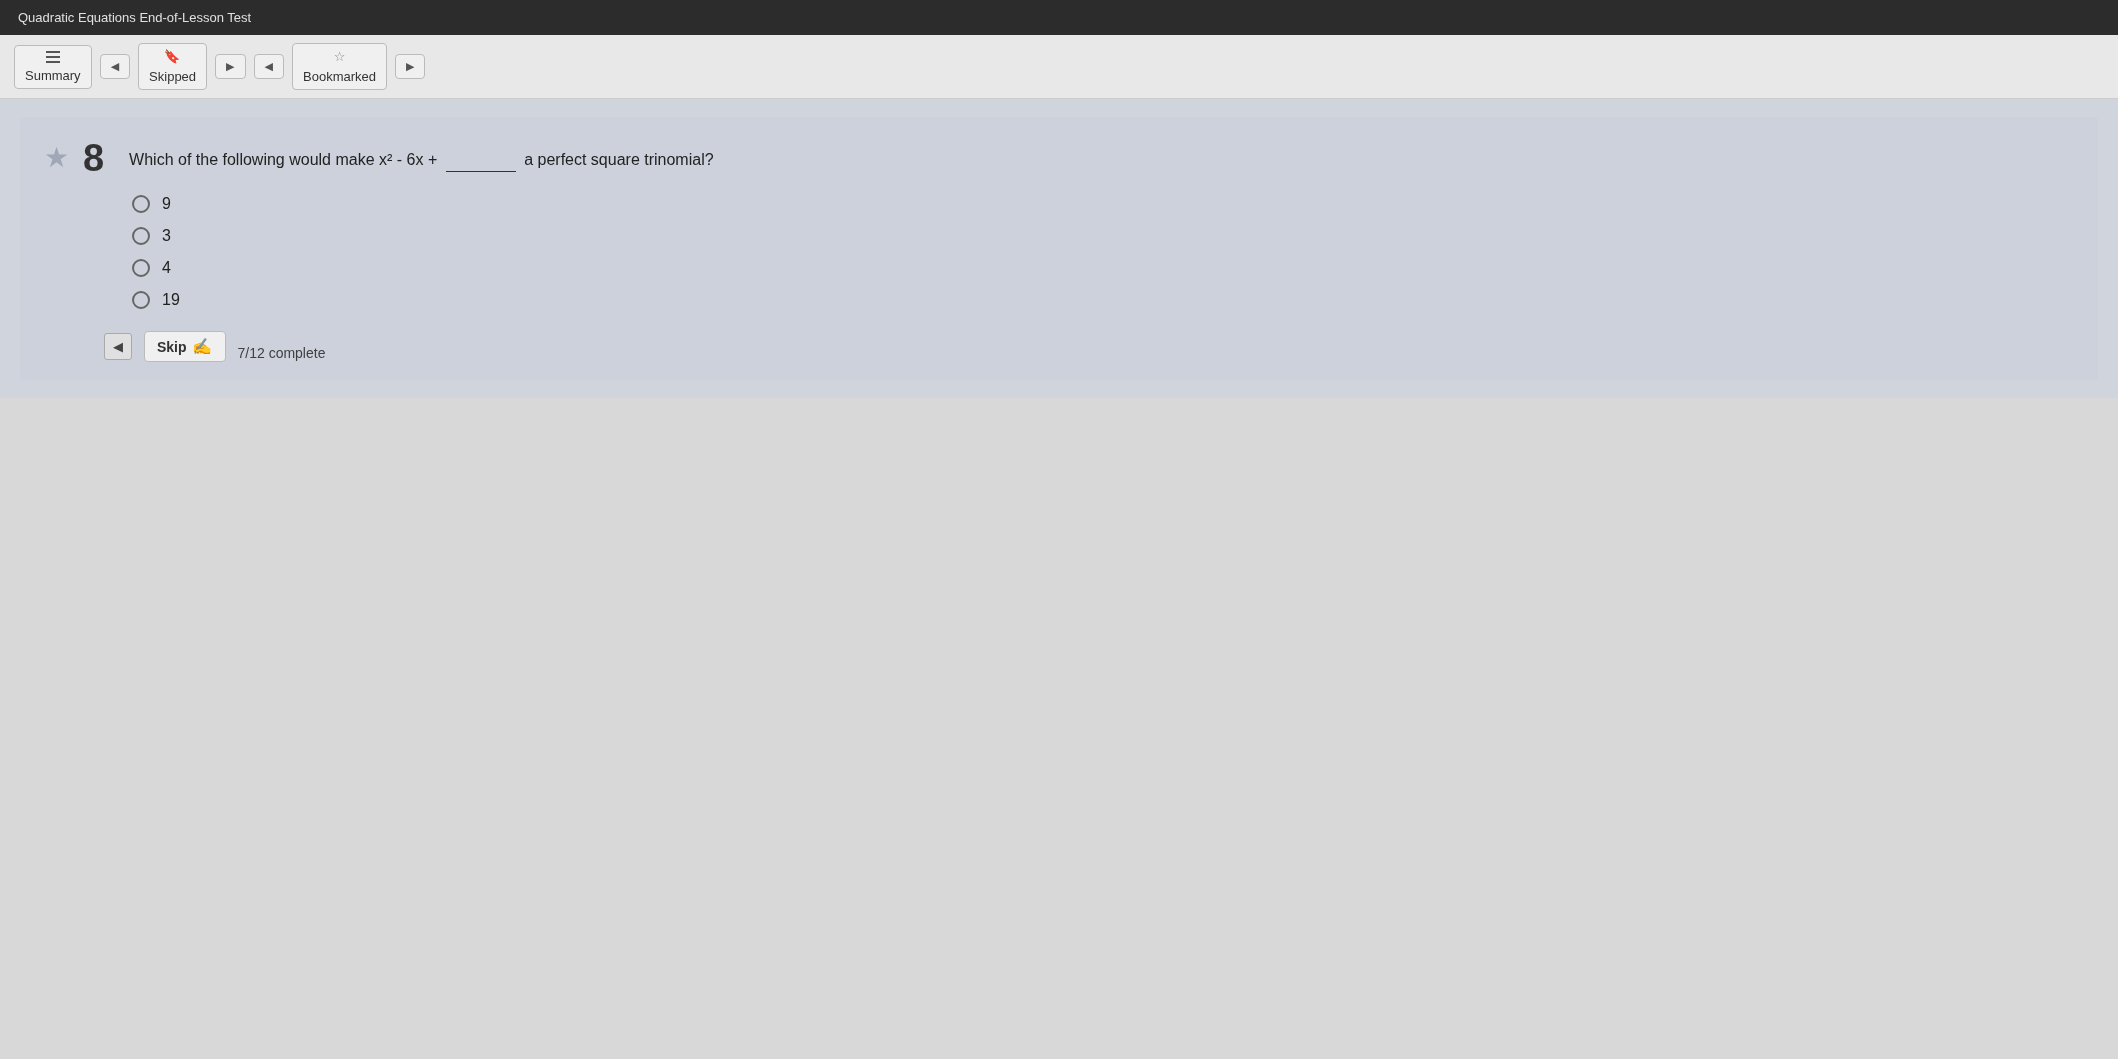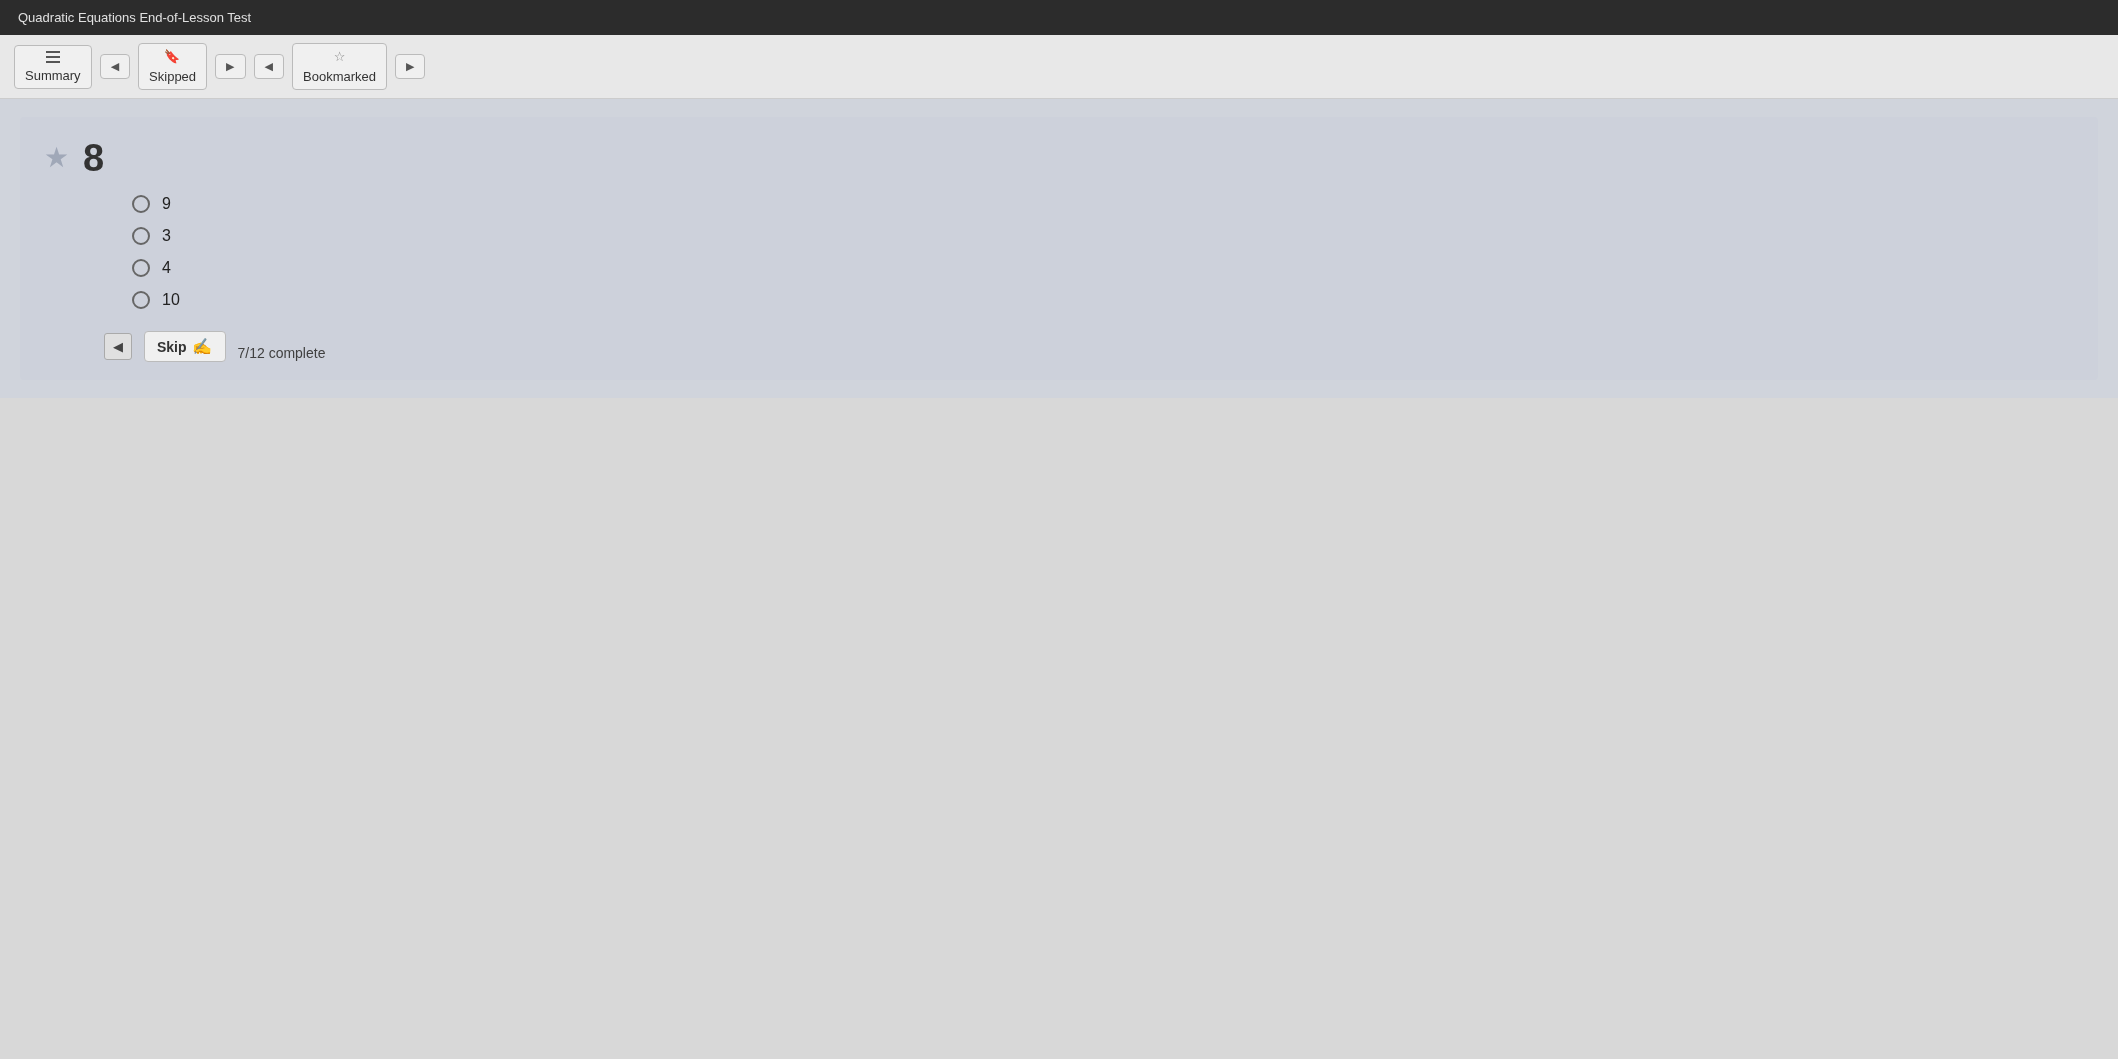--- a/index.html
+++ b/index.html
@@ -207,38 +207,43 @@
     <span class="chevron-right">▶</span>
   </button>
 </div>
 
 <div class="main-content">
   <div class="question-card">
 
     <div class="question-header">
       <span class="star-icon">★</span>
       <span class="question-number">8</span>
+      <span class="question-text">
+        <span>Which of the following would make x² - 6x +</span>
+        <span class="blank">&nbsp;</span>
+        <span>a perfect square trinomial?</span>
+      </span>
     </div>
 
     <div class="options">
       <label class="option-row">
         <span class="option-radio"></span>
         <span class="option-label">9</span>
       </label>
       <label class="option-row">
         <span class="option-radio"></span>
         <span class="option-label">3</span>
       </label>
       <label class="option-row">
         <span class="option-radio"></span>
         <span class="option-label">4</span>
       </label>
       <label class="option-row">
         <span class="option-radio"></span>
-        <span class="option-label">10</span>
+        <span class="option-label">19</span>
       </label>
     </div>
 
     <div class="footer-bar">
       <button class="back-btn">
         <span>◀</span>
       </button>
       <button class="skip-btn">
         <span>Skip</span>
         <span class="hand-cursor-icon">✍</span>

